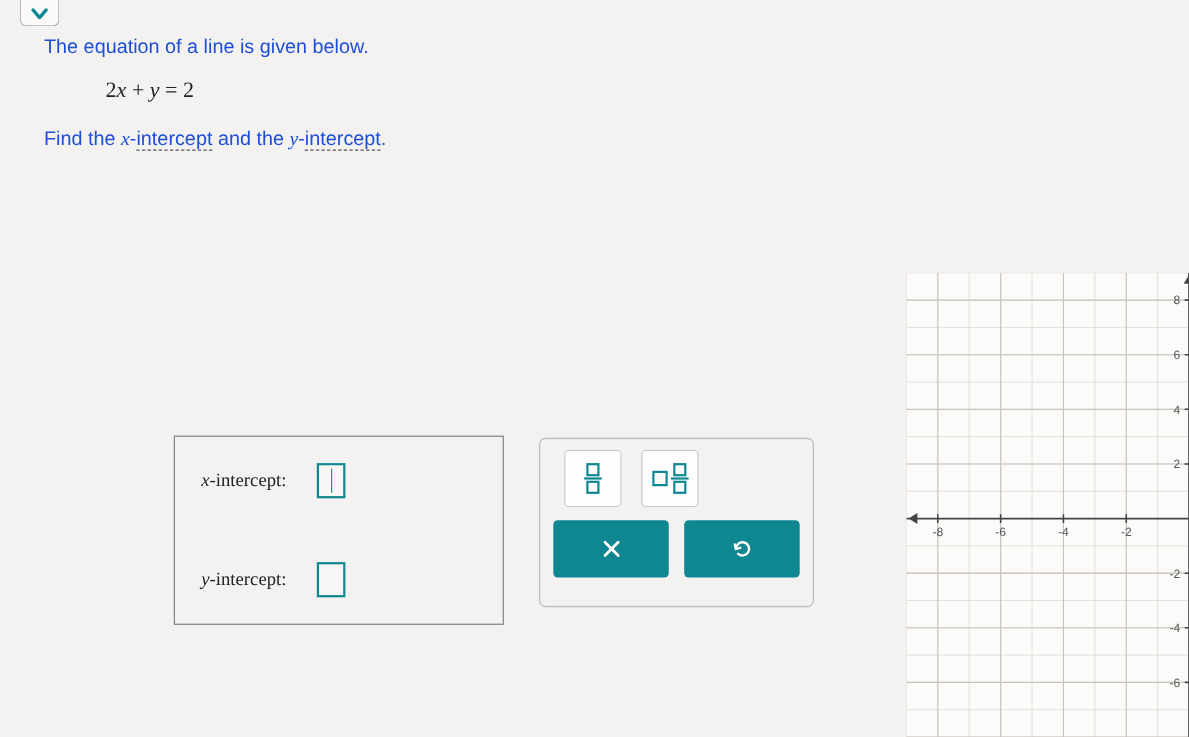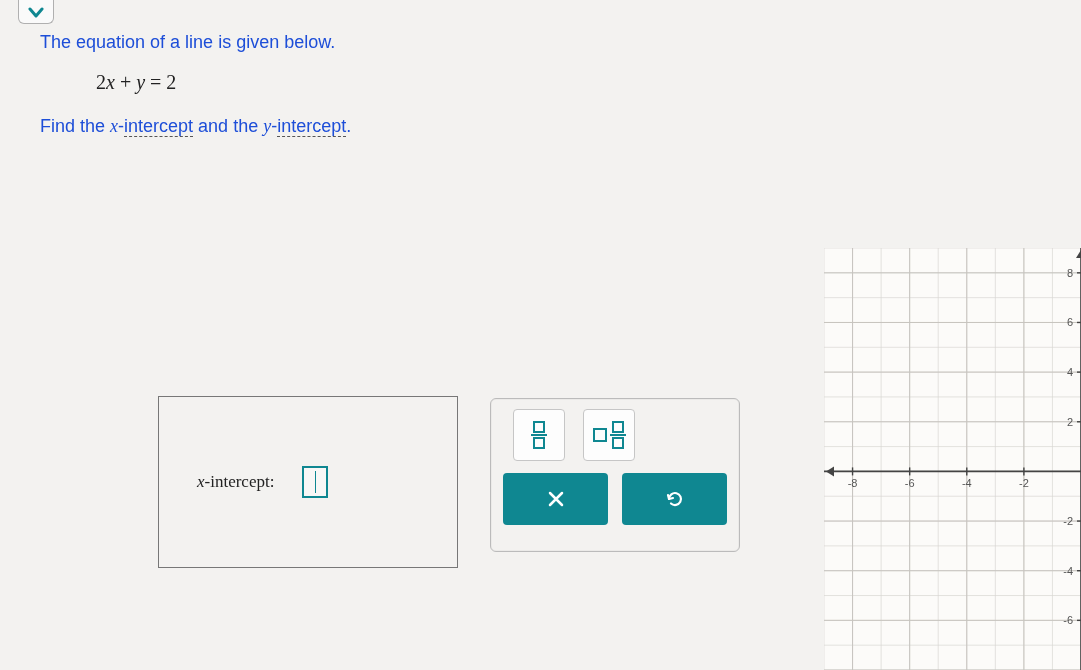--- a/index.html
+++ b/index.html
@@ -31,21 +31,21 @@
   }
   .problem { position: absolute; left: 40px; top: 32px; width: 680px; }
   .line { font-size: 18px; color: #1d4ed8; margin: 0 0 18px 0; }
   .equation { font-family: "Times New Roman", serif; font-size: 20px; margin: 0 0 22px 56px; }
   .term-link { border-bottom: 1px dashed #555; cursor: help; }
   .ital { font-style: italic; font-family: "Times New Roman", serif; }
 
   .answer-panel {
     position: absolute; left: 158px; top: 396px; width: 300px; height: 172px;
     border: 1px solid #777; background: transparent;
-    padding: 18px 38px;
+    padding: 18px 24px;
     display: flex; flex-direction: column; justify-content: space-around; gap: 46px;
   }
   .answer-row { display: flex; align-items: center; gap: 28px; font-size: 17px; }
   .answer-row .lbl { font-family: "Times New Roman", serif; }
   .ibox {
     width: 26px; height: 32px; border: 2px solid #0f8791;
     display: inline-flex; align-items: center; justify-content: center;
     cursor: text; background: rgba(255,255,255,0.4);
   }
   .ibox.active { position: relative; }
@@ -101,20 +101,24 @@
   </p>
   <p class="line">
     <span>Find the </span><span class="ital">x</span>-<span class="term-link">intercept</span><span> and the </span><span class="ital">y</span>-<span class="term-link">intercept</span><span>.</span>
   </p>
 </div>
 
 <div class="answer-panel">
   <div class="answer-row">
     <span class="lbl"><span class="ital">x</span>-intercept:</span>
     <span class="ibox active" style="position:relative;"></span>
+  </div>
+  <div class="answer-row">
+    <span class="lbl"><span class="ital">y</span>-intercept:</span>
+    <span class="ibox"></span>
   </div>
 </div>
 
 <div class="keypad">
   <div class="keypad-row">
     <div class="kp-btn">
       <span class="frac-icon">
         <span class="sq"></span>
           <span class="bar"></span>
           <span class="sq"></span>

